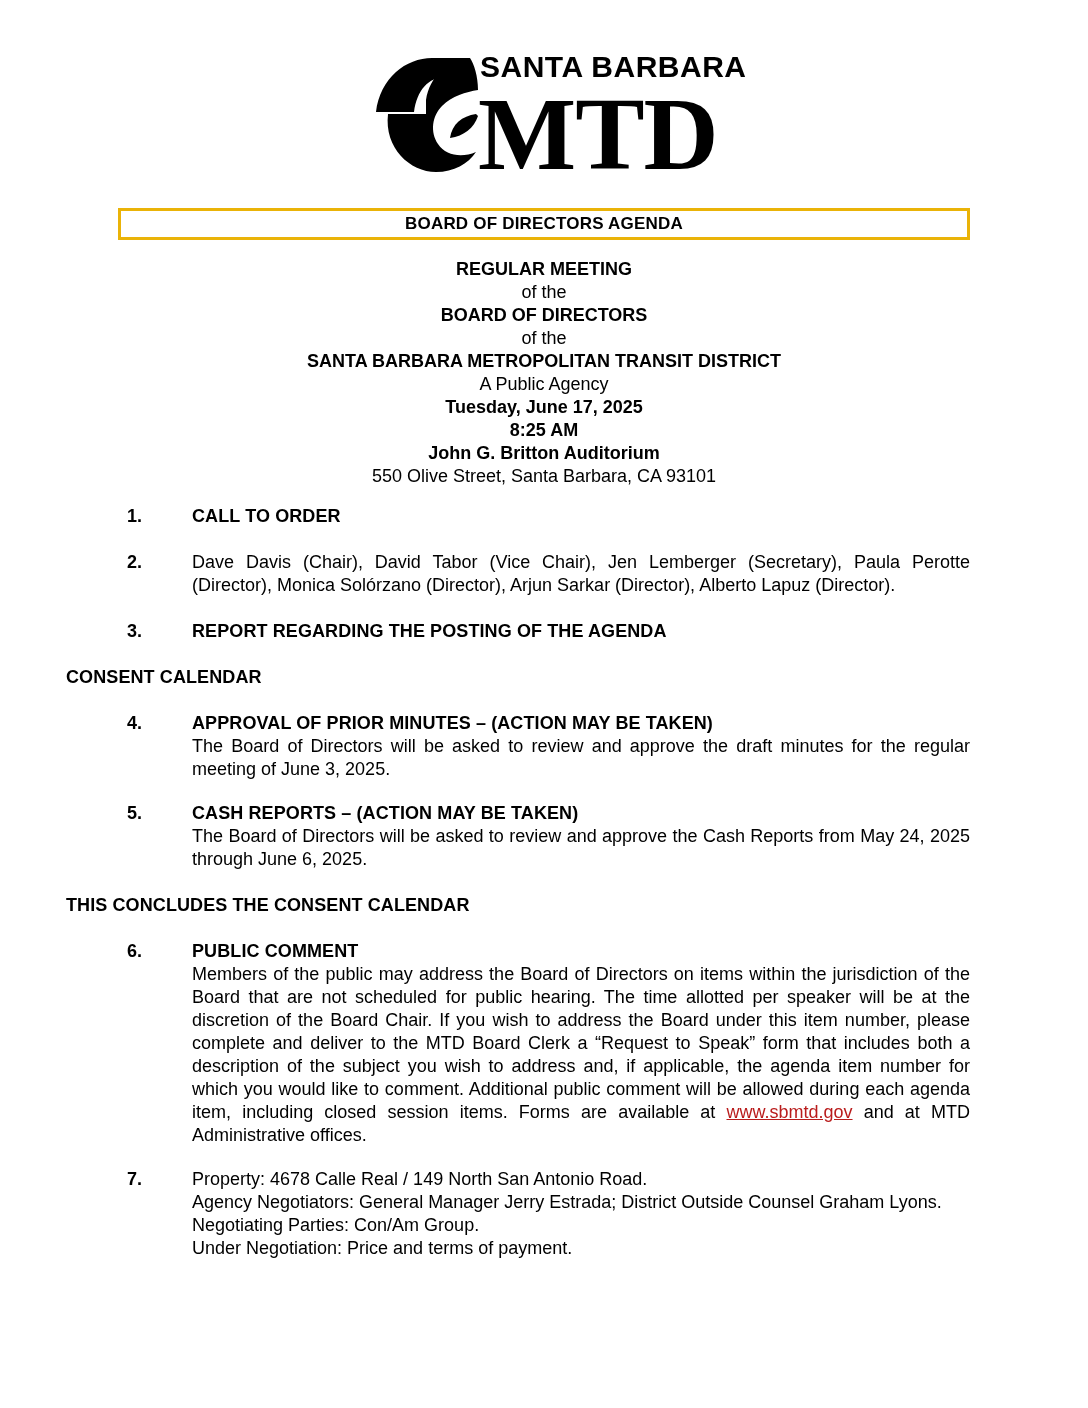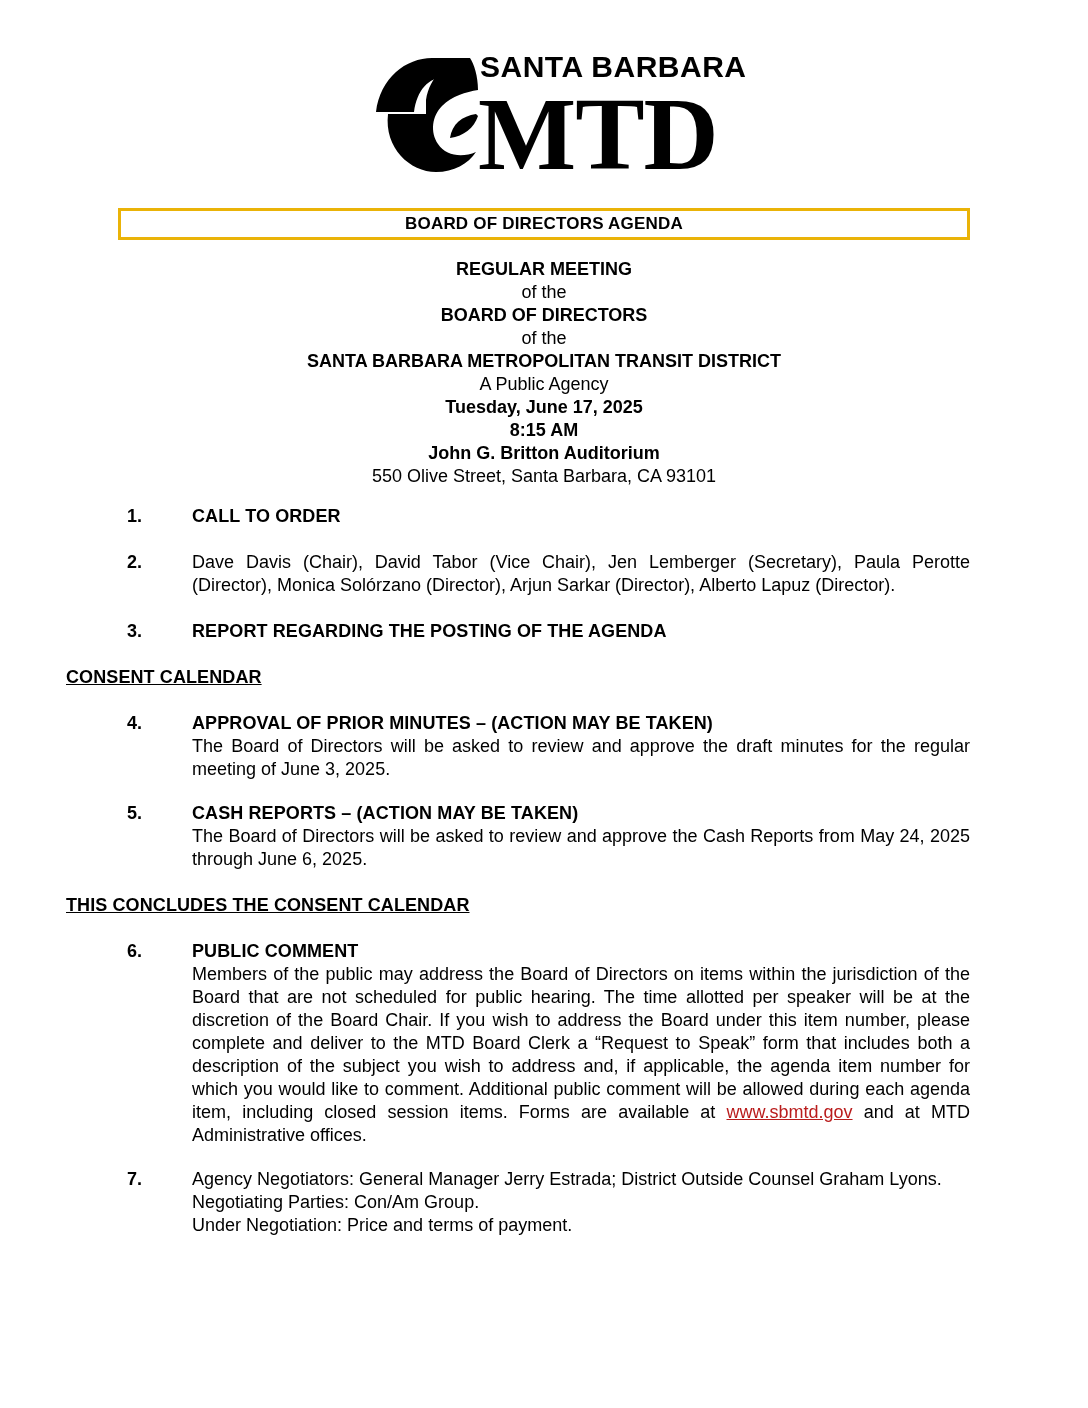--- a/index.html
+++ b/index.html
@@ -112,21 +112,20 @@
     top: 505px;
     width: 904px;
   }
 
   .section-head {
     font-size: 18px;
     font-weight: bold;
     line-height: 23px;
     margin: 0 0 0 0;
     letter-spacing: 0.1px;
-    text-decoration: underline;
   }
 
   .item {
     position: relative;
     padding-left: 126px;
     margin: 0;
   }
   .item-num {
     position: absolute;
     left: 61px;
@@ -188,21 +187,21 @@
   </div>
 
   <div class="meeting-header">
     <div class="b">REGULAR MEETING</div>
     <div class="n">of the</div>
     <div class="b">BOARD OF DIRECTORS</div>
     <div class="n">of the</div>
     <div class="b">SANTA BARBARA METROPOLITAN TRANSIT DISTRICT</div>
     <div class="n">A Public Agency</div>
     <div class="b">Tuesday, June 17, 2025</div>
-    <div class="b">8:15 AM</div>
+    <div class="b">8:25 AM</div>
     <div class="b">John G. Britton Auditorium</div>
     <div class="n">550 Olive Street, Santa Barbara, CA 93101</div>
   </div>
 
   <div class="body-area">
 
     <div class="item">
       <div class="item-num">1.</div>
       <div class="item-title">CALL TO ORDER</div>
     </div>
@@ -250,19 +249,20 @@
     <div class="item">
       <div class="item-num">6.</div>
       <div class="item-title">PUBLIC COMMENT</div>
       <div class="item-body"><span>Members of the public may address the Board of Directors on items within the jurisdiction of the Board that are not scheduled for public hearing. The time allotted per speaker will be at the discretion of the Board Chair. If you wish to address the Board under this item number, please complete and deliver to the MTD Board Clerk a “Request to Speak” form that includes both a description of the subject you wish to address and, if applicable, the agenda item number for which you would like to comment. Additional public comment will be allowed during each agenda item, including closed session items. Forms are available at </span><a class="doclink" href="#">www.sbmtd.gov</a><span> and at MTD Administrative offices.</span></div>
     </div>
 
     <div class="spacer-md"></div>
 
     <div class="item">
       <div class="item-num">7.</div>
+      <div class="item-body nojustify">Property: 4678 Calle Real / 149 North San Antonio Road.</div>
       <div class="item-body nojustify">Agency Negotiators: General Manager Jerry Estrada; District Outside Counsel Graham Lyons.</div>
       <div class="item-body nojustify">Negotiating Parties: Con/Am Group.</div>
       <div class="item-body nojustify">Under Negotiation: Price and terms of payment.</div>
     </div>
 
   </div>
 </div>
 
 </body></html>

